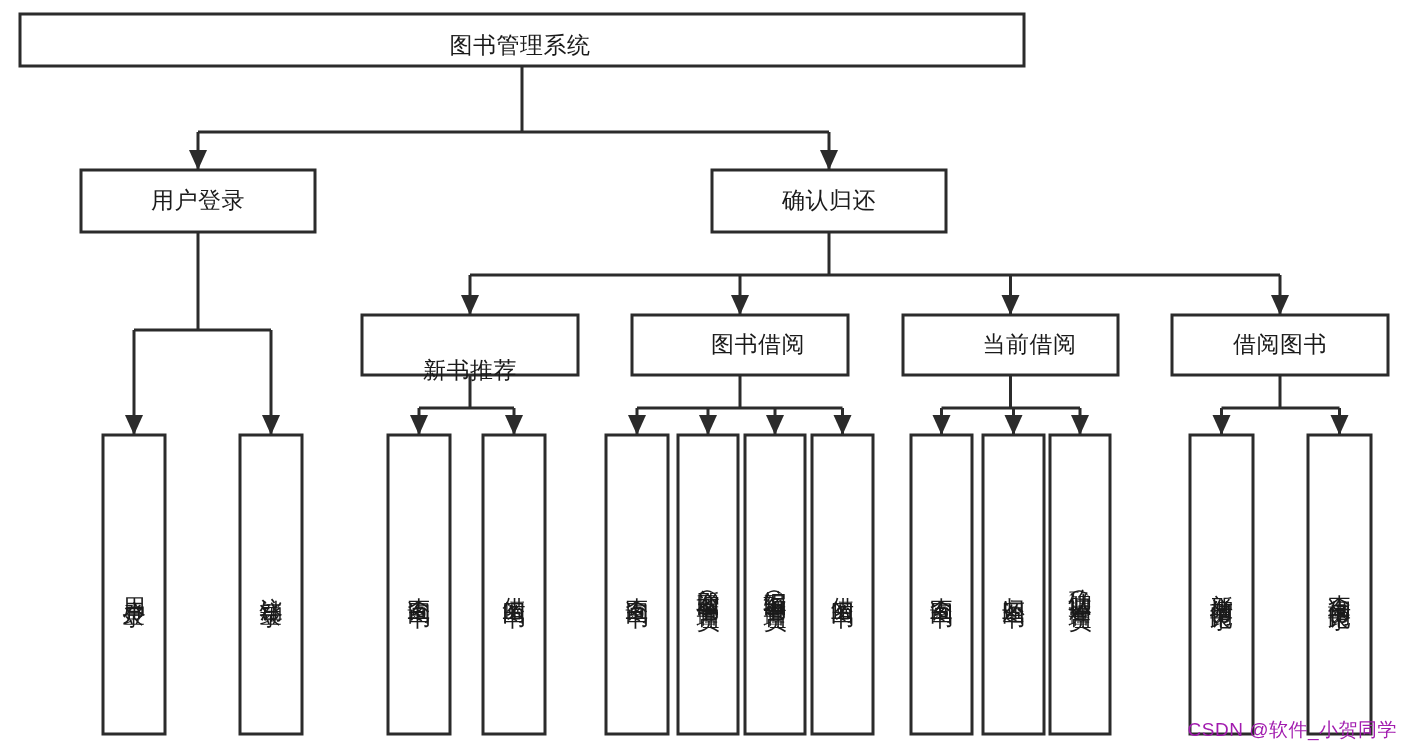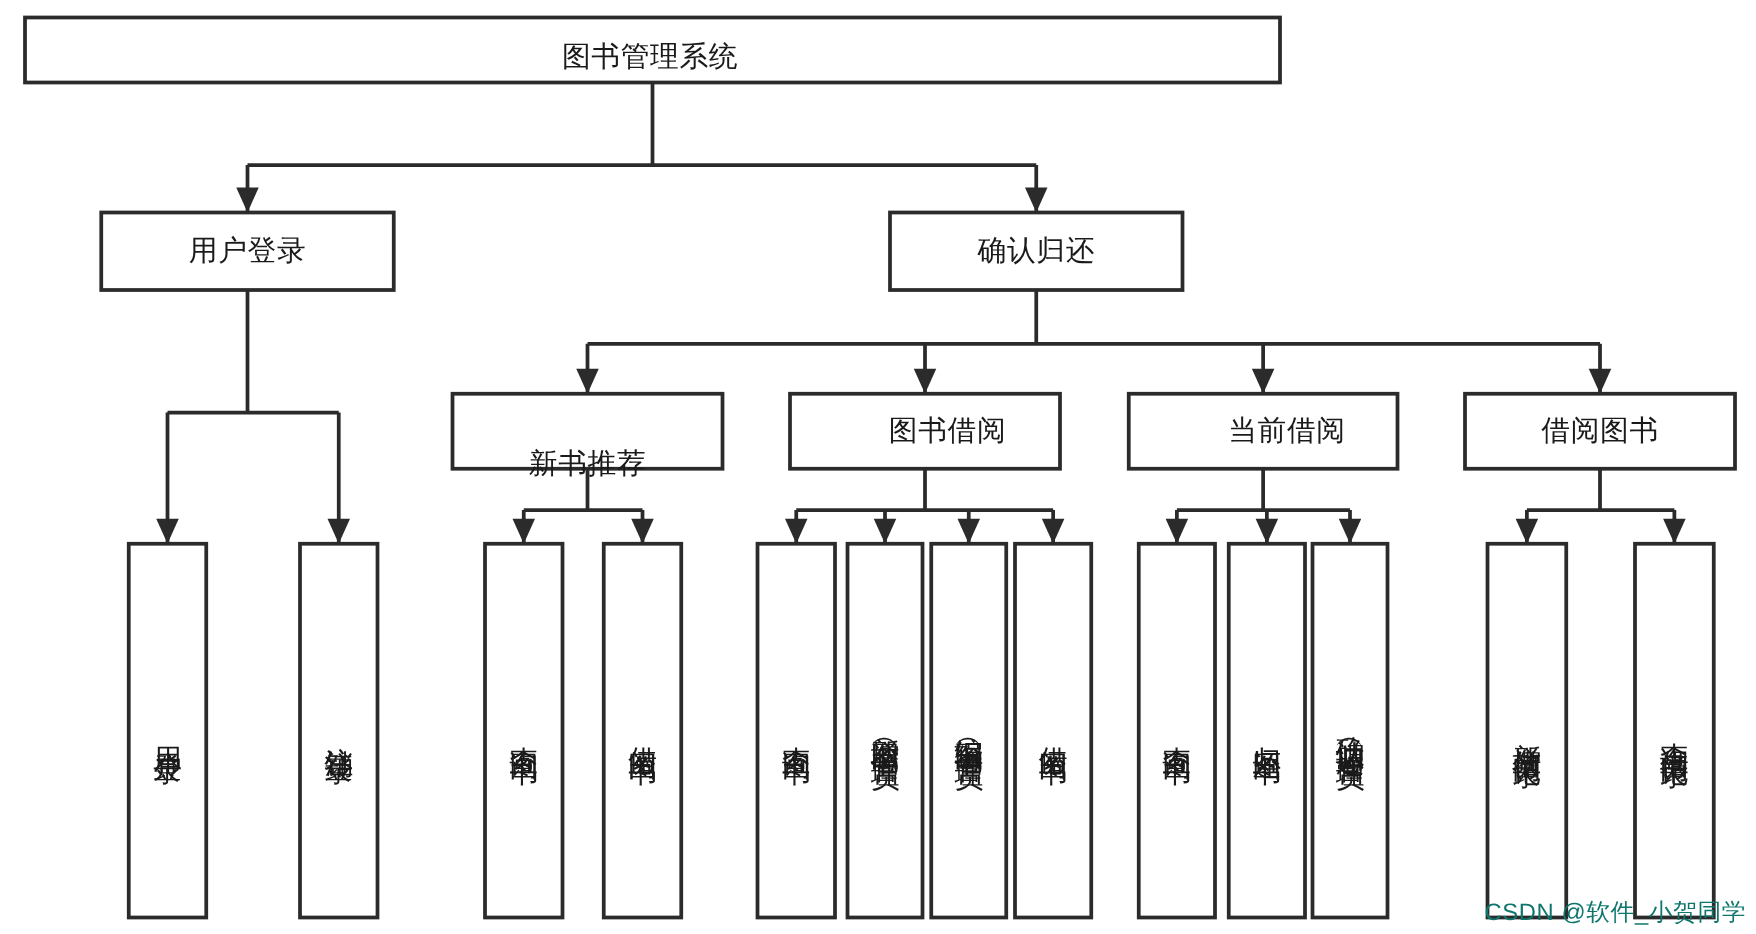--- a/index.html
+++ b/index.html
@@ -61,21 +61,21 @@
     text-orientation: upright;
     font-size: 23px;
     letter-spacing: 3px;
     line-height: 1.0;
   }
   .watermark {
     position: absolute;
     right: 8px;
     bottom: 4px;
     font-size: 19px;
-    color: #0f766e;
+    color: #a21caf;
     font-family: "Liberation Sans", "DejaVu Sans", sans-serif;
     white-space: nowrap;
     letter-spacing: 0.5px;
   }
 </style>
 </head>
 <body>
 
 <div id="diagram-root">
 

